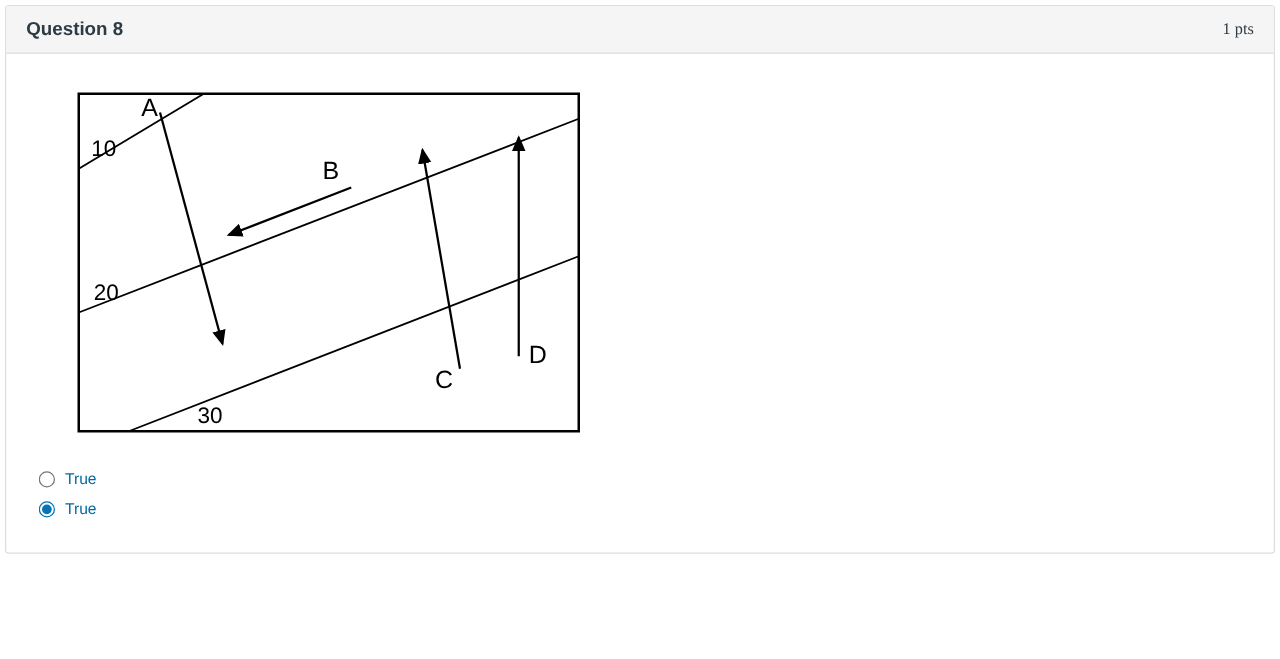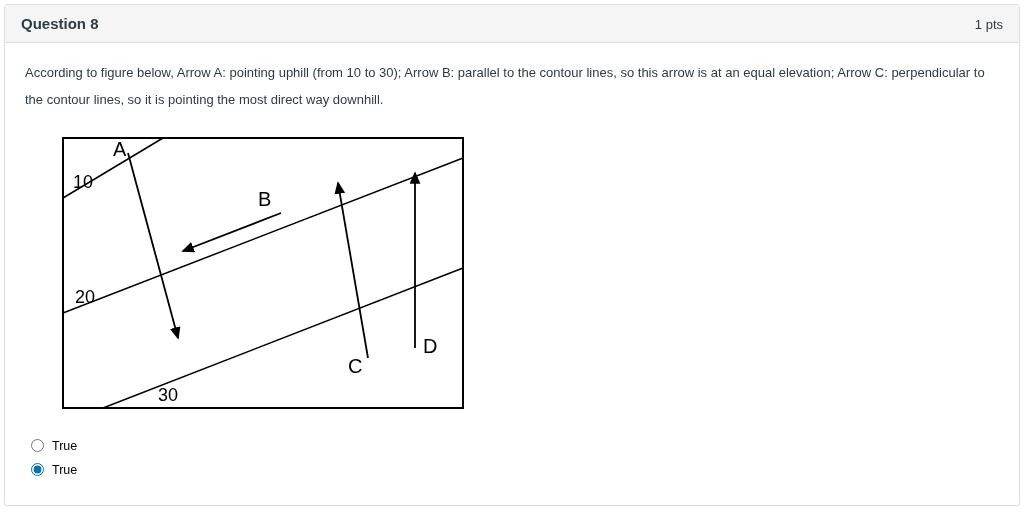--- a/index.html
+++ b/index.html
@@ -14,29 +14,30 @@
     border-radius: 3px;
     margin: 4px;
     width: 1016px;
   }
   .question-header {
     background: #f5f5f5;
     border-bottom: 1px solid #ddd;
     padding: 10px 16px;
     display: flex;
     justify-content: space-between;
-    align-items: flex-end;
+    align-items: flex-start;
   }
   .question-title {
     font-weight: 700;
     font-size: 15px;
   }
   .question-points {
     font-size: 13px;
     color: #2d3b45;
+    font-family: Liberation Serif, serif;
   }
   .question-body {
     padding: 16px 20px 18px 20px;
   }
   .question-text {
     font-size: 13px;
     line-height: 2.1;
     color: #2d3b45;
     margin-bottom: 14px;
   }
@@ -54,39 +55,38 @@
     margin: 10px 0;
     font-size: 13px;
   }
   .answer-row input[type="radio"] {
     width: 13px;
     height: 13px;
     accent-color: #0374b5;
   }
   .answer-row label {
     font-size: 12.5px;
-    color: #000000;
+    color: #0369a1;
   }
   svg text {
     font-family: Arial, sans-serif;
   }
 </style>
 </head>
 <body>
 
 <div class="question-container">
 
   <div class="question-header">
     <div class="question-title">Question 8</div>
     <div class="question-points">1 pts</div>
   </div>
 
   <div class="question-body">
 
-    <div class="question-text">According to figure below, Arrow A: pointing uphill (from 10 to 30); Arrow B: parallel to the contour lines, so this arrow is at an equal elevation; Arrow C: perpendicular to the contour lines, so it is pointing the most direct way downhill.</div>
 
     <div class="figure">
       <svg width="430" height="290" viewBox="0 0 430 290">
 
         <rect x="20" y="10" width="400" height="270" fill="#fff" stroke="#000" stroke-width="2"></rect>
 
         <line x1="20" y1="70" x2="120" y2="10" stroke="#000" stroke-width="1.5"></line>
 
         <line x1="20" y1="185" x2="420" y2="30" stroke="#000" stroke-width="1.5"></line>
 

